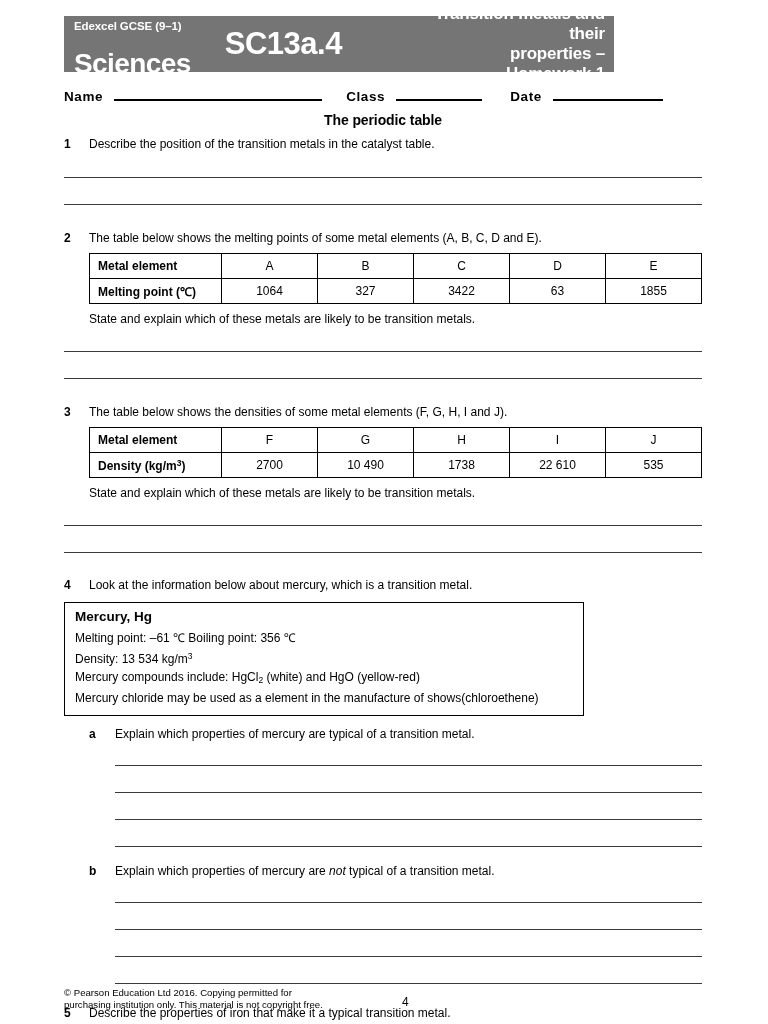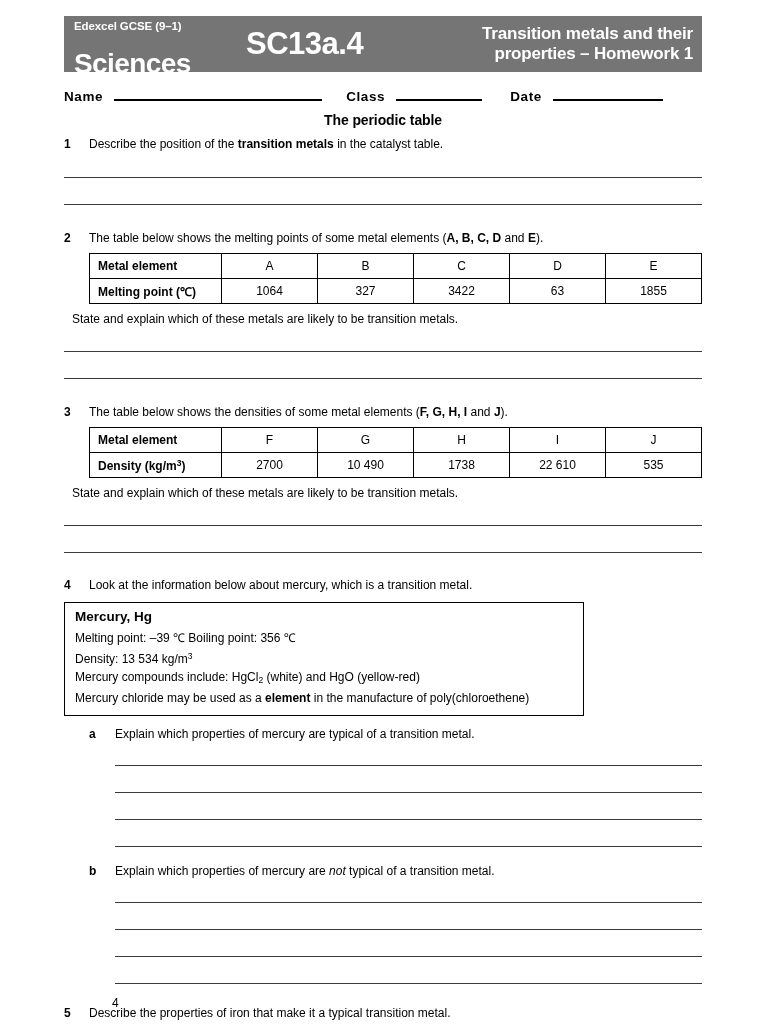--- a/index.html
+++ b/index.html
@@ -15,21 +15,21 @@
     position: relative;
     overflow: hidden;
   }
 
   .page { position: relative; width: 768px; height: 1024px; padding: 0; }
 
   
   .banner {
     position: absolute;
     left: 64px; top: 16px;
-    width: 638px; height: 56px;
+    width: 550px; height: 56px;
     background: #757575;
     display: flex;
     align-items: stretch;
     color: #ffffff;
   }
   .banner-left {
     width: 178px;
     padding: 4px 0 0 10px;
     display: flex; flex-direction: column; justify-content: flex-start;
   }
@@ -121,24 +121,24 @@
     align-items: flex-start;
     font-size: 12px;
     line-height: 15px;
     margin-left: 25px;
   }
   .q-sub .q-num { width: 26px; flex: 0 0 26px; }
 
   .plain {
     font-size: 12px;
     line-height: 15px;
-    margin-left: 8px;
-  }
-
-  b { font-weight: bold; margin-top: 8px; }
+    margin-left: 25px;
+  }
+
+  b { font-weight: normal; margin-top: 8px; }
   i { font-style: italic; }
   sub { font-size: 8.5px; vertical-align: -0.22em; }
   sup { font-size: 8.5px; vertical-align: 0.45em; }
 
   
   .lines { margin: 0; }
   .ansline {
     border-bottom: 1.3px solid #3a3a3a;
     height: 0;
   }
@@ -326,24 +326,24 @@
       <div class="ansline" style="margin-top:26px;"></div>
     </div>
 
     <div class="q" style="margin-top:25px;">
       <div class="q-num">4</div>
       <div class="q-text">Look at the information below about mercury, which is a transition metal.</div>
     </div>
 
     <div class="infobox">
       <div class="infobox-title">Mercury, Hg</div>
-      <div class="infobox-line">Melting point: –39 ℃   Boiling point: 356 ℃</div>
+      <div class="infobox-line">Melting point: –61 ℃   Boiling point: 356 ℃</div>
       <div class="infobox-line"><span>Density: 13 534 kg/m</span><sup>3</sup></div>
       <div class="infobox-line"><span>Mercury compounds include: HgCl</span><sub>2</sub><span> (white) and HgO (yellow-red)</span></div>
-      <div class="infobox-line"><span>Mercury chloride may be used as a </span><b>element</b><span> in the manufacture of poly(chloroethene)</span></div>
+      <div class="infobox-line"><span>Mercury chloride may be used as a </span><b>element</b><span> in the manufacture of shows(chloroethene)</span></div>
     </div>
 
     <div class="q-sub" style="margin-top:11px;">
       <div class="q-num">a</div>
       <div class="q-text">Explain which properties of mercury are typical of a transition metal.</div>
     </div>
     <div class="lines lines-indent">
       <div class="ansline" style="margin-top:23px;"></div>
       <div class="ansline" style="margin-top:26px;"></div>
       <div class="ansline" style="margin-top:26px;"></div>
@@ -362,16 +362,20 @@
     </div>
 
     <div class="q" style="margin-top:22px;">
       <div class="q-num">5</div>
       <div class="q-text">Describe the properties of iron that make it a typical transition metal.</div>
     </div>
 
   </div>
 
   <div class="footer">
+    <div class="footer-copy">
+      <div>© Pearson Education Ltd 2016. Copying permitted for</div>
+      <div>purchasing institution only. This material is not copyright free.</div>
+    </div>
     <div class="footer-page">4</div>
   </div>
 
 </div>
 
 </body></html>

